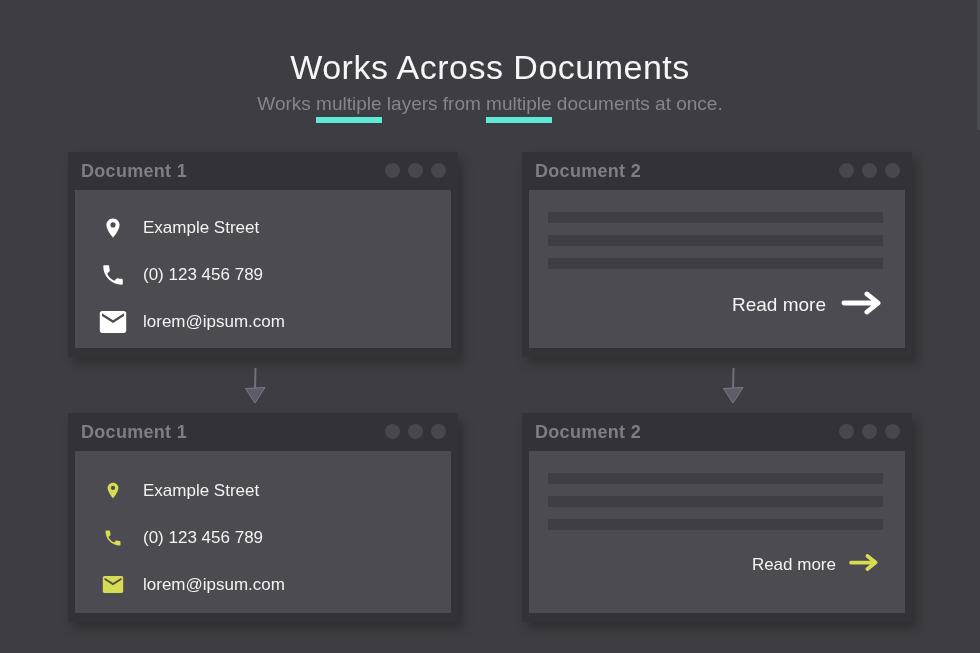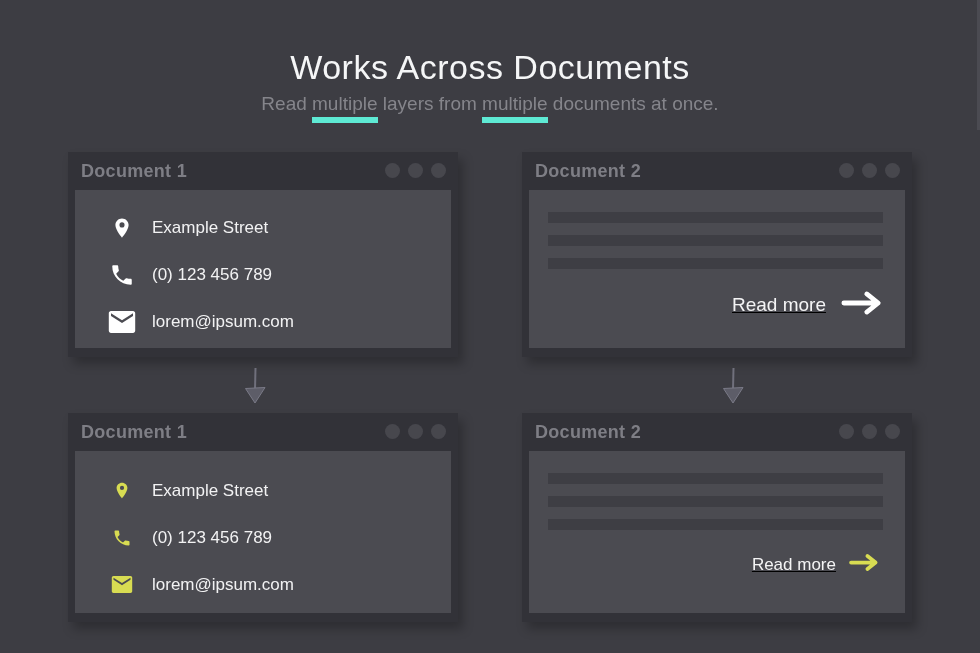--- a/index.html
+++ b/index.html
@@ -45,52 +45,52 @@
   .dots { position: absolute; right: 12px; top: 11px; display: flex; gap: 8px; }
   .dot { width: 15px; height: 15px; border-radius: 50%; background: #47474d; }
   .content {
     position: absolute; left: 7px; right: 7px; top: 38px; bottom: 9px;
     background: #4b4b51;
   }
 
   
   .crows { padding-top: 14px; }
   .crows.lower { padding-top: 16px; }
-  .crow { height: 47px; display: flex; align-items: center; padding-left: 22px; margin-left: 9px; }
+  .crow { height: 47px; display: flex; align-items: center; padding-left: 22px; }
   .cicon { width: 32px; display: flex; justify-content: center; align-items: center; }
   .cicon.white { color: #ffffff; }
   .cicon.accent { color: var(--accent); }
   .ctext { margin-left: 14px; color: #f2f2f3; font-size: 17px; }
 
   
   .bars { padding: 22px 22px 0 19px; }
   .bar { height: 11px; background: #3e3e44; margin-bottom: 12px; }
   .readmore {
     position: absolute; right: 22px; top: 100px;
-    display: flex; align-items: center; gap: 15px; text-decoration: underline;
+    display: flex; align-items: center; gap: 15px;
   }
   .readmore-label { color: #f4f4f5; font-size: 19px; }
   .readmore.small { top: 102px; right: 26px; gap: 13px; }
   .readmore.small .readmore-label { font-size: 17px; }
   .arrow-right.white { color: #ffffff; }
   .arrow-right.accent { color: var(--accent); }
 
   
   .down-arrow { position: absolute; }
 </style>
 </head>
 <body style="background: rgb(61, 61, 67);">
 
 <div class="stage">
 
   <div class="edge-strip"></div>
 
   <div class="page-title">Works Across Documents</div>
 
-  <div class="page-subtitle"><span>Read </span><span class="uline">multiple</span><span> layers from </span><span class="uline">multiple</span><span> documents at once.</span></div>
+  <div class="page-subtitle"><span>Works </span><span class="uline">multiple</span><span> layers from </span><span class="uline">multiple</span><span> documents at once.</span></div>
 
   <div class="panel" style="left:68px; top:152px; height:205px;">
     <div class="titlebar">
       <span class="wtitle">Document 1</span>
       <div class="dots">
         <span class="dot"></span>
         <span class="dot"></span>
         <span class="dot"></span>
       </div>
     </div>

